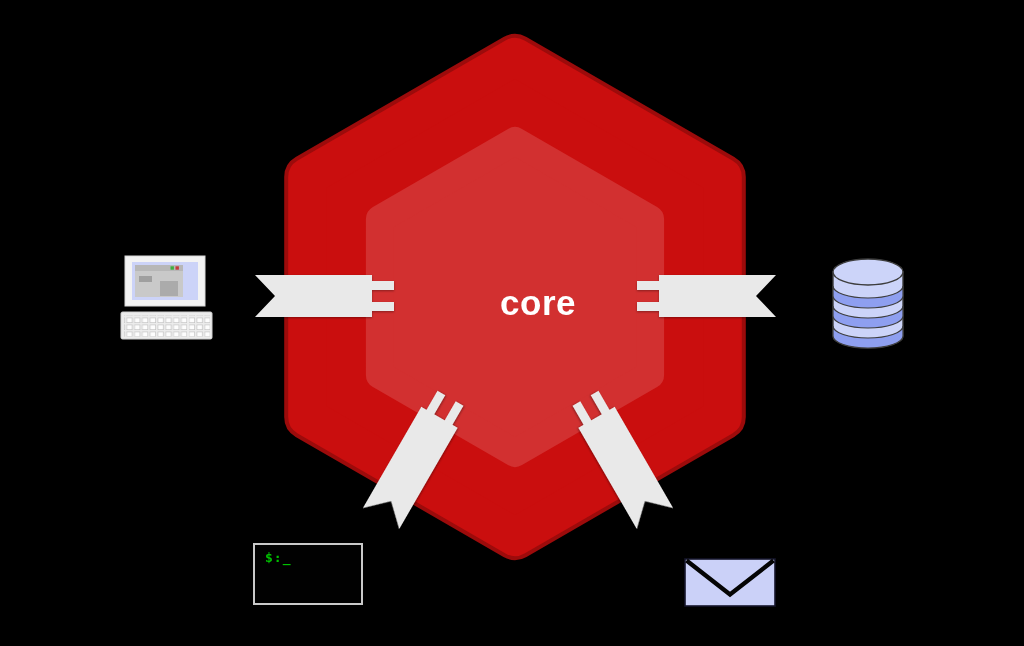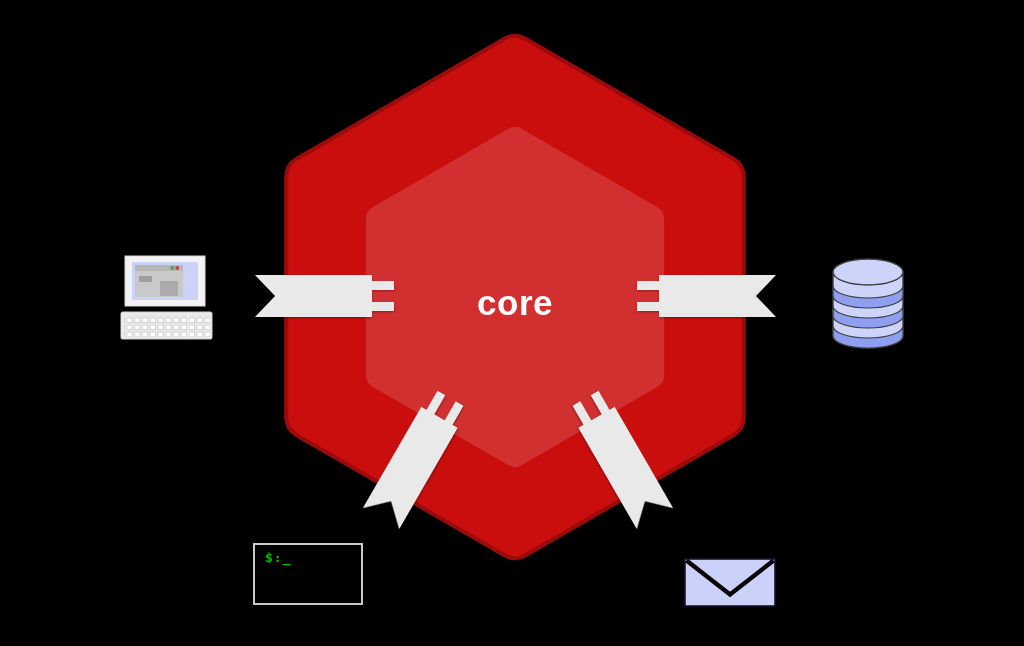--- a/index.html
+++ b/index.html
@@ -7,21 +7,21 @@
     position:relative; width:1024px; height:646px;
     background:#000000; overflow:hidden;
     font-family:"Liberation Sans", sans-serif;
   }
   .abs { position:absolute; }
 
   
   #scene { position:absolute; left:0; top:0; }
 
   .core-label {
-    position:absolute; left:415px; top:281px; width:200px;
+    position:absolute; left:438px; top:281px; width:200px;
     text-align:center; color:#ffffff;
     font-size:35px; font-weight:700; letter-spacing:0.5px;
     line-height:44px;
     font-family:"Liberation Sans", sans-serif;
   }
 
   
   .ribbon { position:absolute; width:140px; height:42px;
             filter:drop-shadow(0 1px 1px rgba(0,0,0,0.35)); }
   .ribbon-left  { left:255px; top:275px; }

